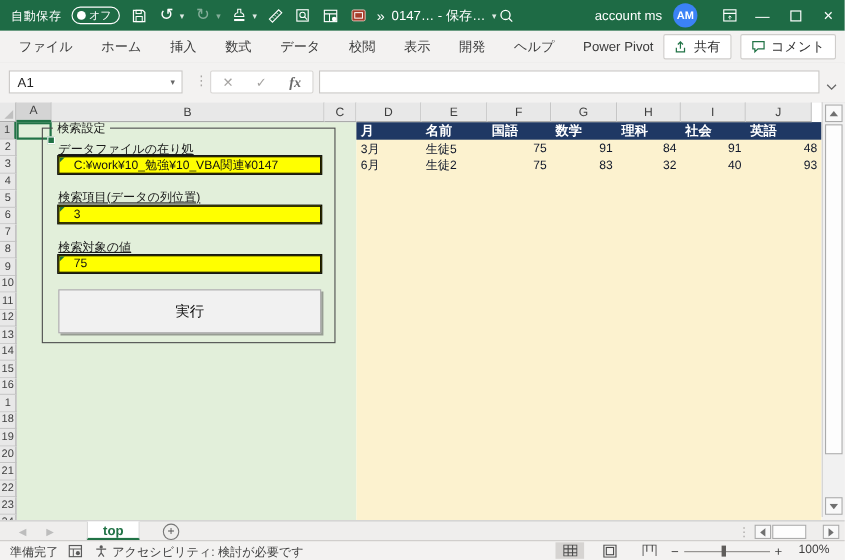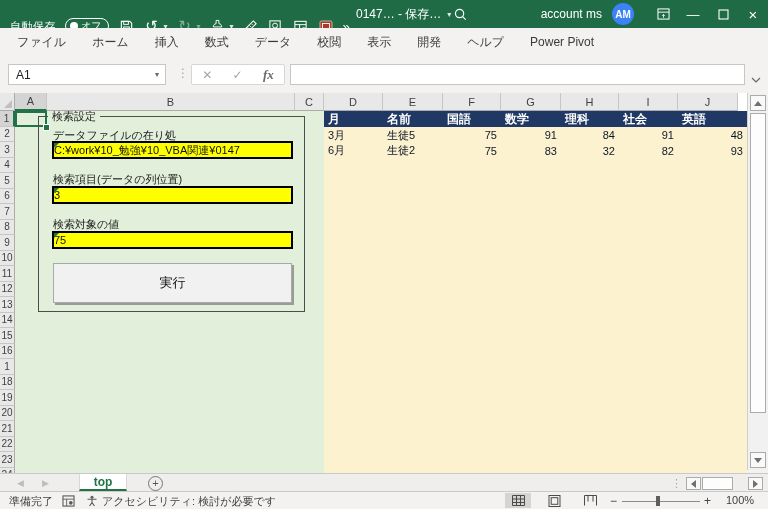--- a/index.html
+++ b/index.html
@@ -1,21 +1,21 @@
 <!DOCTYPE html>
 <html><head>
 <meta charset="utf-8">
 <style>
   html,body{margin:0;padding:0;}
   body{width:768px;height:509px;position:relative;overflow:hidden;
        font-family:"Liberation Sans","DejaVu Sans",sans-serif;background:#F3F2F1;
        -webkit-font-smoothing:antialiased;}
   
   #titlebar{position:absolute;left:0;top:0;width:768px;height:28px;background:#1E6B45;color:#fff;}
-  .tb-left{position:absolute;left:10px;top:12px;height:28px;display:flex;align-items:center;gap:9px;}
+  .tb-left{position:absolute;left:10px;top:0;height:28px;display:flex;align-items:center;gap:9px;}
   .tb-autosave{font-size:11px;letter-spacing:.5px;}
   .pill{display:flex;align-items:center;gap:3px;border:1px solid #fff;border-radius:8px;
         padding:1px 7px 1px 4px;font-size:10px;height:12px;}
   .pill .dot{width:8px;height:8px;border-radius:50%;background:#fff;}
   .tbico{display:flex;align-items:center;justify-content:center;width:16px;height:16px;}
   .tbico svg{display:block;}
   .caret{font-size:8px;opacity:.85;margin-left:-5px;}
   .uglyph{font-size:15px;line-height:14px;}
   .dim{opacity:.45;}
   .tb-title{position:absolute;left:356px;top:0;height:28px;display:flex;align-items:center;
@@ -76,24 +76,24 @@
   .datarow{color:#0f172a;}
   .datarow .c.num{justify-content:flex-end;}
   .selbox{position:absolute;left:15px;top:18px;width:32px;height:16px;border:2px solid #217346;
           box-sizing:border-box;}
   .fillhandle{position:absolute;left:43px;top:31px;width:5px;height:5px;background:#217346;
           border:1px solid #fff;box-sizing:content-box;}
   
   .groupbox{position:absolute;left:38px;top:23px;width:267px;height:196px;border:1px solid #4d4d4d;
             box-sizing:border-box;}
   .legend{position:absolute;left:9px;top:-8px;background:#E2EFDA;padding:0 4px;font-size:11px;color:#1a1a1a;}
-  .flabel{position:absolute;left:14px;font-size:11px;color:#1a1a1a;white-space:nowrap;}
+  .flabel{position:absolute;left:14px;font-size:11px;color:#1a1a1a;white-space:nowrap;text-decoration:underline;}
   .ffield{position:absolute;left:14px;width:239px;height:16px;background:#FFFF00;
           border:1px solid #000;box-shadow:0 0 0 1px #000;box-sizing:border-box;
-          font-size:11px;color:#111;display:flex;align-items:center;padding-left:0;overflow:hidden;}
+          font-size:11px;color:#111;display:flex;align-items:center;padding-left:13px;overflow:hidden;}
   .ffield:before{content:"";position:absolute;left:0;top:0;border-top:5px solid #1E7145;
           border-right:5px solid transparent;}
   .runbtn{position:absolute;left:14px;top:146px;width:239px;height:40px;background:#F1F1F1;
           border:1px solid #A9A9A9;box-shadow:2px 2px 0 rgba(90,90,90,.55);box-sizing:border-box;
           display:flex;align-items:center;justify-content:center;font-size:13px;color:#111;}
   
   #vscroll{position:absolute;left:747px;top:93px;width:21px;height:377px;background:#F1F1F1;
            border-left:1px solid #CFCFCF;box-sizing:border-box;}
   .sbtn{position:absolute;left:2px;width:16px;height:16px;background:#F9F9F9;border:1px solid #ABABAB;
         box-sizing:border-box;display:flex;align-items:center;justify-content:center;}
@@ -222,20 +222,35 @@
       <span class="rtab">ホーム</span>
       <span class="rtab">挿入</span>
       <span class="rtab">数式</span>
       <span class="rtab">データ</span>
       <span class="rtab">校閲</span>
       <span class="rtab">表示</span>
       <span class="rtab">開発</span>
       <span class="rtab">ヘルプ</span>
       <span class="rtab">Power Pivot</span>
     </div>
+  <div class="ribbon-right">
+    <span class="rbtn">
+      <svg width="13" height="13" viewBox="0 0 14 14">
+          <path d="M2 8v4h8V8" fill="none" stroke="#217346" stroke-width="1.2"></path>
+          <path d="M6 9V2.5M3.5 4.8L6 2.2l2.5 2.6" fill="none" stroke="#217346" stroke-width="1.2"></path>
+        </svg>
+      <span>共有</span>
+    </span>
+    <span class="rbtn">
+      <svg width="13" height="13" viewBox="0 0 14 14">
+          <path d="M1.5 2h11v7h-6l-3 3v-3h-2z" fill="none" stroke="#217346" stroke-width="1.2"></path>
+        </svg>
+      <span>コメント</span>
+    </span>
+  </div>
 </div>
 
 <div id="fbar">
   <div class="namebox">
     <span>A1</span>
     <span class="nb-caret">▾</span>
   </div>
   <span class="vdots">⋮</span>
   <div class="fxgroup">
     <span class="g">✕</span>
@@ -271,21 +286,21 @@
       <span class="c num" style="width: 58px;">84</span>
       <span class="c num" style="width: 59px;">91</span>
       <span class="c num" style="width: 69px;">48</span>
     </div>
   <div class="trow datarow" id="trow-1" style="top:49.5px;">
       <span class="c" style="width: 59px;">6月</span>
       <span class="c" style="width: 60px;">生徒2</span>
       <span class="c num" style="width: 58px;">75</span>
       <span class="c num" style="width: 60px;">83</span>
       <span class="c num" style="width: 58px;">32</span>
-      <span class="c num" style="width: 59px;">82</span>
+      <span class="c num" style="width: 59px;">40</span>
       <span class="c num" style="width: 69px;">93</span>
     </div>
 
   <div class="selbox"></div>
   <div class="fillhandle"></div>
 
   <div class="groupbox">
     <span class="legend">検索設定</span>
     <span class="flabel" style="top:11px;">データファイルの在り処</span>
     <div class="ffield" style="top:25px;">

